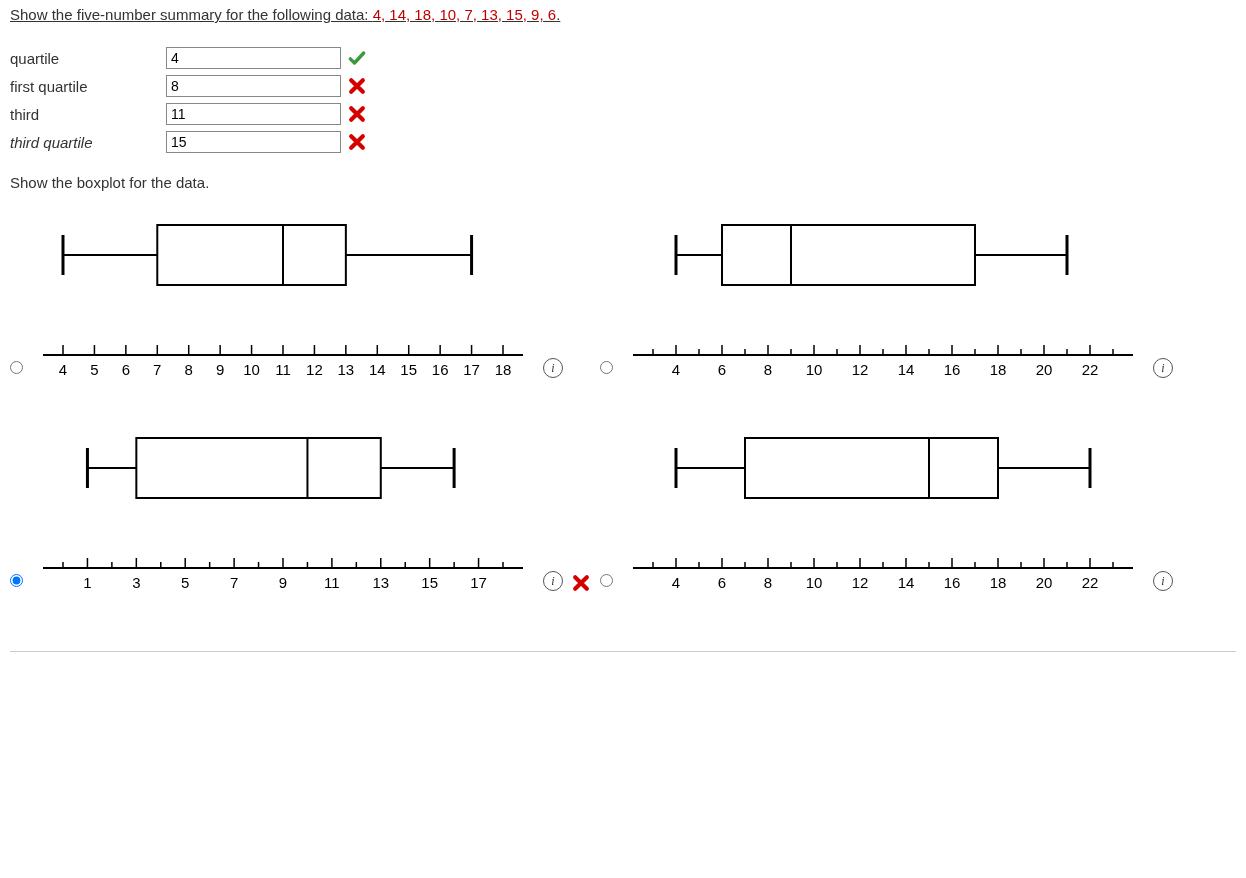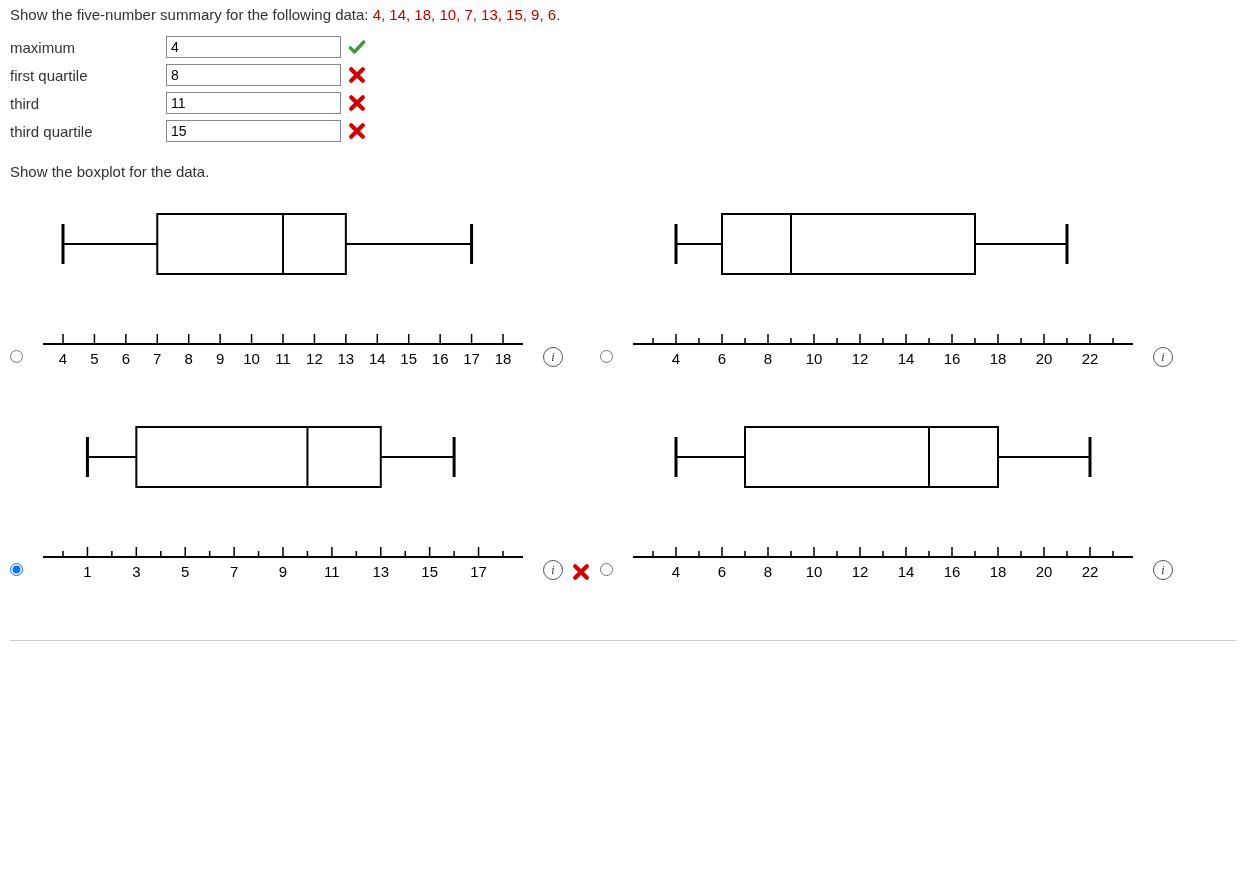--- a/index.html
+++ b/index.html
@@ -4,21 +4,21 @@
 <style>
   body {
     font-family: Verdana, Arial, sans-serif;
     font-size: 15px;
     color: #333;
     margin: 0;
     padding: 6px 10px;
     width: 1246px;
     box-sizing: border-box;
   }
-  .question-text { margin-bottom: 10px; }
+  .question-text { margin-bottom: 21px; text-decoration: underline; }
   .question-text .data { color: #c00000; }
   .inputs-table { border-collapse: collapse; }
   .inputs-table td { padding: 3px 6px 3px 0; vertical-align: middle; }
   .inputs-table input {
     width: 175px;
     height: 22px;
     border: 1px solid #888;
     padding: 1px 4px;
     font-size: 14px;
     font-family: inherit;
@@ -42,42 +42,42 @@
 </head>
 <body>
 
 <div class="question-text">
   <span>Show the five-number summary for the following data: </span><span class="data">4, 14, 18, 10, 7, 13, 15, 9, 6</span><span>.</span>
 </div>
 
 <table class="inputs-table">
   <tbody id="summary-body">
       <tr>
-        <td style="min-width: 150px;">maximum</td>
+        <td style="min-width: 150px;">quartile</td>
         <td><input type="text" value="4" style=""></td>
         <td><svg class="mark" viewBox="0 0 24 24">
             <path d="M4 13 L9 18 L20 6" fill="none" stroke="#3a9a3a" stroke-width="4" stroke-linecap="round" stroke-linejoin="round"></path>
           </svg></td>
       </tr>
       <tr>
         <td style="min-width: 150px;">first quartile</td>
         <td><input type="text" value="8" style=""></td>
         <td><svg class="mark" viewBox="0 0 24 24">
             <path d="M5 5 L19 19 M19 5 L5 19" fill="none" stroke="#d40000" stroke-width="5" stroke-linecap="round"></path>
           </svg></td>
       </tr>
       <tr>
         <td style="min-width: 150px;">third</td>
         <td><input type="text" value="11" style=""></td>
         <td><svg class="mark" viewBox="0 0 24 24">
             <path d="M5 5 L19 19 M19 5 L5 19" fill="none" stroke="#d40000" stroke-width="5" stroke-linecap="round"></path>
           </svg></td>
       </tr>
       <tr>
-        <td style="min-width: 150px;">third quartile</td>
+        <td style="min-width: 150px; font-style: italic;">third quartile</td>
         <td><input type="text" value="15" style=""></td>
         <td><svg class="mark" viewBox="0 0 24 24">
             <path d="M5 5 L19 19 M19 5 L5 19" fill="none" stroke="#d40000" stroke-width="5" stroke-linecap="round"></path>
           </svg></td>
       </tr>
     </tbody>
 </table>
 
 <div class="subhead">Show the boxplot for the data.</div>
 

